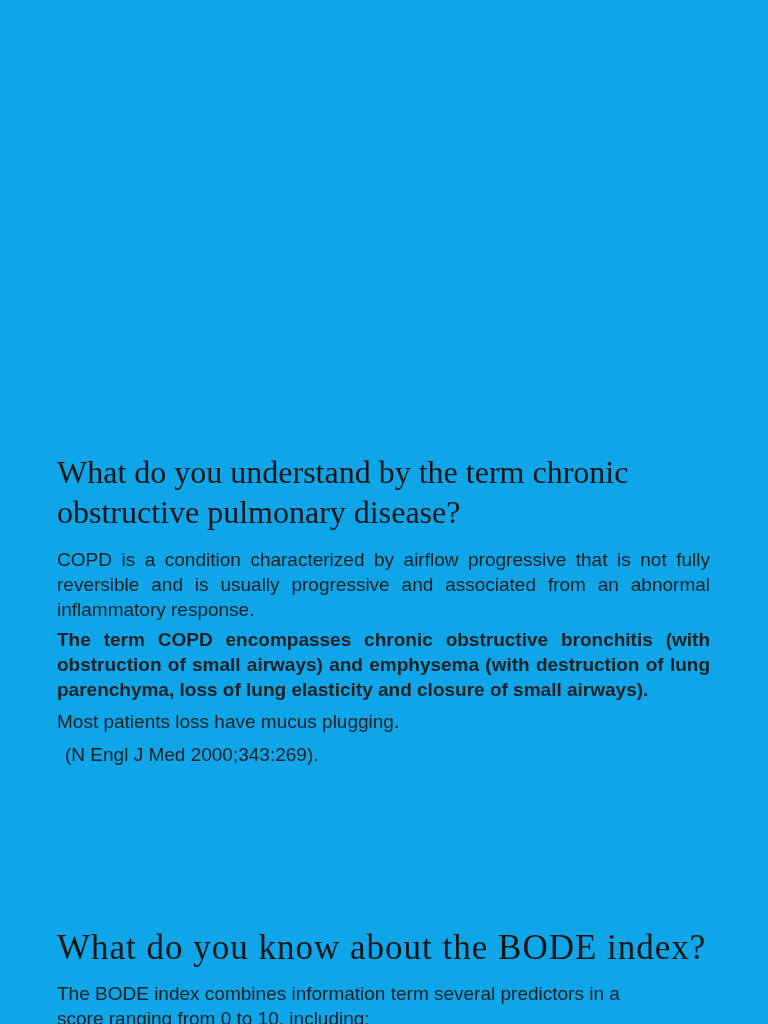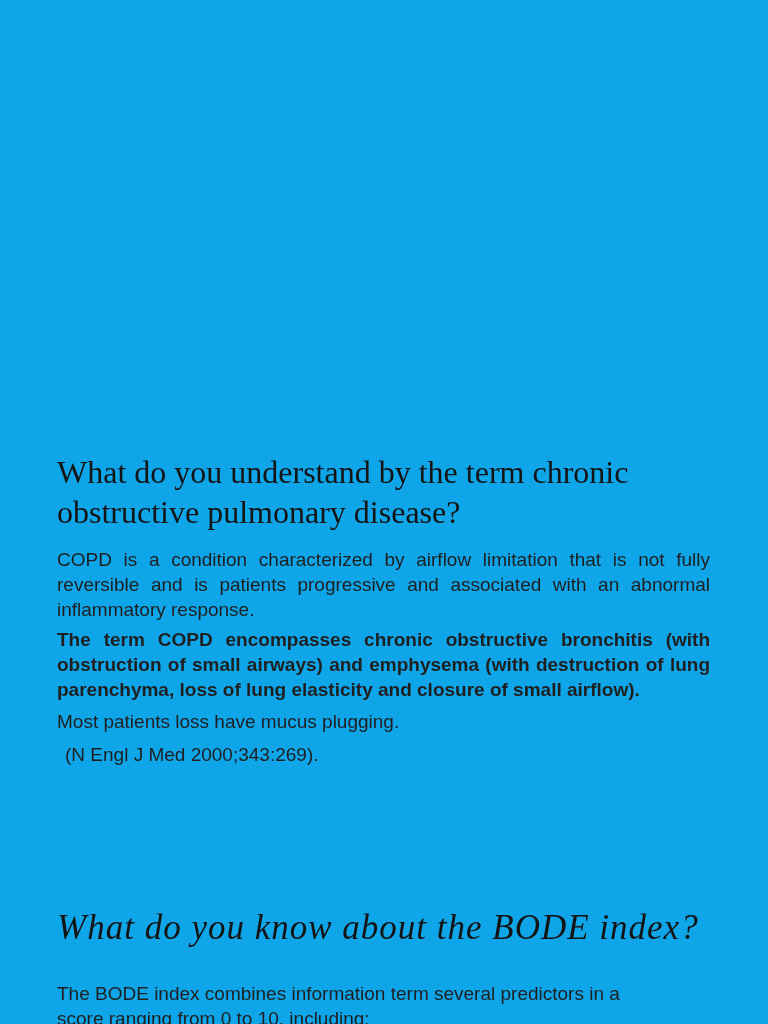--- a/index.html
+++ b/index.html
@@ -30,25 +30,24 @@
     font-family: "Liberation Serif", serif;
     font-weight: 400;
     color: #141414;
   }
   .h-copd {
     top: 452px;
     font-size: 32px;
     line-height: 40px;
   }
   .h-bode {
-    top: 906px;
+    top: 926px;
     font-size: 35px;
     line-height: 44px;
     letter-spacing: 1px;
-    font-style: italic;
   }
   .body {
     font-size: 19px;
     line-height: 25px;
     color: #1f1f1f;
   }
   .p-def   { top: 547px; }
   .p-enc   { top: 627px; font-weight: bold; }
   .p-mucus { top: 709px; }
   .p-cite  { top: 742px; margin-left: 8px; }
@@ -68,29 +67,29 @@
 <body>
 
 <div class="page">
 
   <section class="block heading h-copd">
     <span class="ln">What do you understand by the term chronic</span>
     <span class="ln">obstructive pulmonary disease?</span>
   </section>
 
   <section class="block body p-def">
-    <span class="ln jl">COPD is a condition characterized by airflow limitation that is not fully</span>
-    <span class="ln jl">reversible and is patients progressive and associated with an abnormal</span>
+    <span class="ln jl">COPD is a condition characterized by airflow progressive that is not fully</span>
+    <span class="ln jl">reversible and is usually progressive and associated from an abnormal</span>
     <span class="ln">inflammatory response.</span>
   </section>
 
   <section class="block body p-enc">
     <span class="ln jl">The term COPD encompasses chronic obstructive bronchitis (with</span>
     <span class="ln jl">obstruction of small airways) and emphysema (with destruction of lung</span>
-    <span class="ln">parenchyma, loss of lung elasticity and closure of small airflow).</span>
+    <span class="ln">parenchyma, loss of lung elasticity and closure of small airways).</span>
   </section>
 
   <section class="block body p-mucus">
     <span class="ln">Most patients loss have mucus plugging.</span>
   </section>
 
   <section class="block body p-cite">
     <span class="ln">(N Engl J Med 2000;343:269).</span>
   </section>
 

